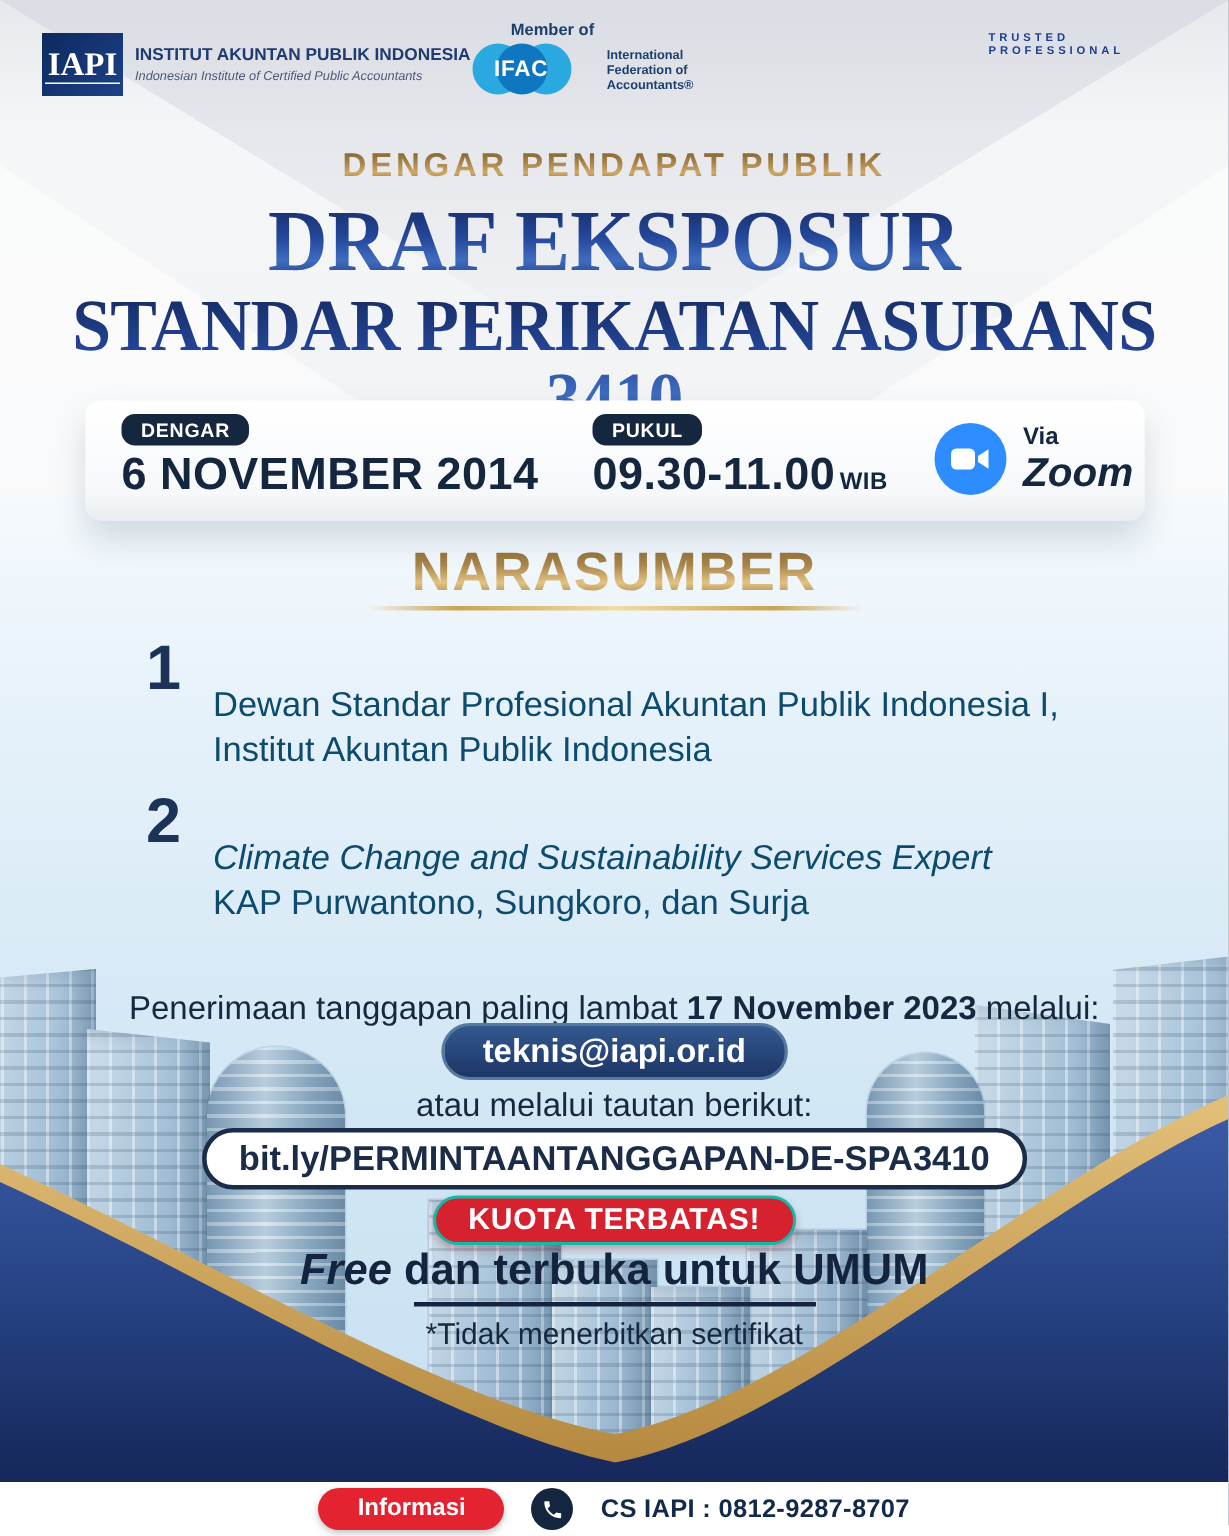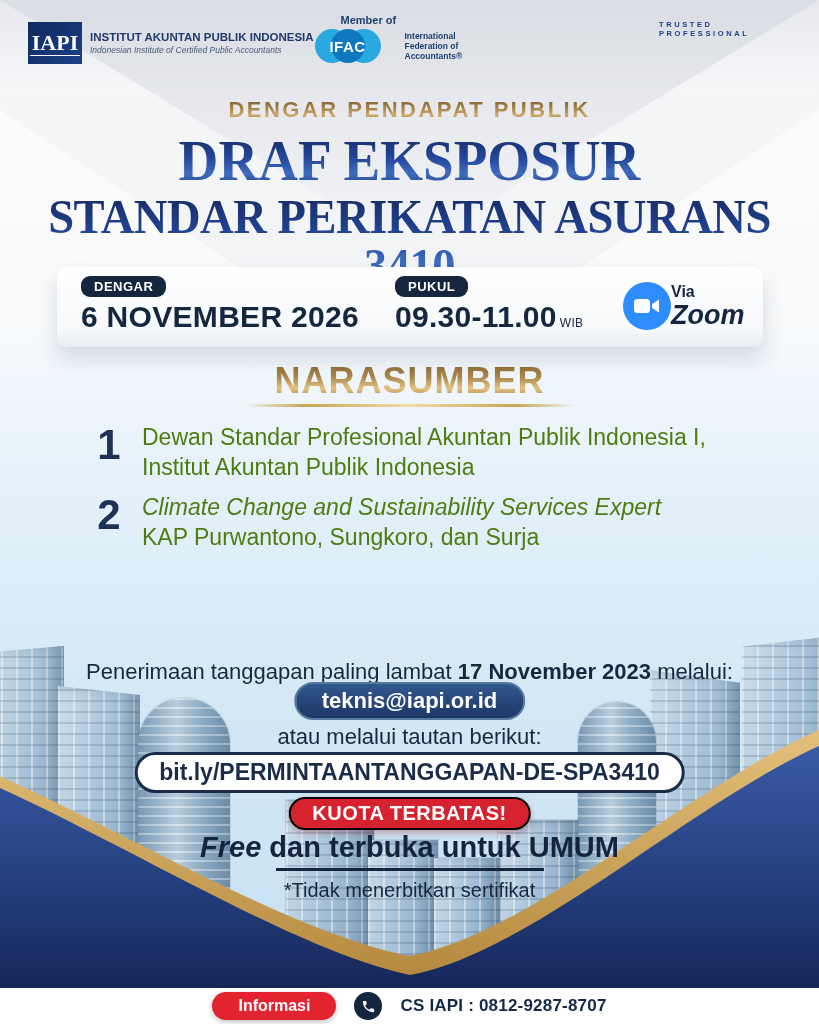--- a/index.html
+++ b/index.html
@@ -90,37 +90,37 @@
   .title2{top:192px;font-size:49px;letter-spacing:-.5px;}
   
   .event-bar{position:absolute;top:267px;left:57px;width:706px;height:80px;border-radius:10px;
     background:linear-gradient(180deg,#ffffff 0%,#f6f8fa 78%,#e8ecf0 100%);
     box-shadow:0 12px 22px rgba(50,70,100,.18);}
   .pill-badge{display:inline-block;background:#15263f;color:#fff;font-size:13px;font-weight:700;
     padding:3px 13px;border-radius:9px;letter-spacing:.5px;}
   .g-date{position:absolute;left:24px;top:9px;}
   .g-time{position:absolute;left:338px;top:9px;}
   .big-line{margin-top:3px;font-size:30px;font-weight:700;color:#15263f;letter-spacing:.3px;}
-  .wib{font-size:12px;font-weight:400;vertical-align:baseline;margin-left:3px;}
-  .g-zoom{position:absolute;left:566px;top:15px;display:flex;align-items:center;}
+  .wib{font-size:16px;font-weight:700;vertical-align:baseline;margin-left:3px;}
+  .g-zoom{position:absolute;left:566px;top:15px;display:flex;align-items:center;gap:11px;}
   .zoom-circle{width:48px;height:48px;border-radius:50%;background:#2d8cff;
     display:flex;align-items:center;justify-content:center;}
   .via{font-size:16px;font-weight:700;color:#15263f;line-height:1.15;}
   .zoom-name{font-size:27px;font-weight:700;font-style:italic;color:#15263f;line-height:1.05;}
   
   .nara{position:absolute;top:360px;left:0;width:100%;text-align:center;
     font-size:36px;font-weight:800;letter-spacing:1px;
     background:linear-gradient(180deg,#7c5f2e,#a9854a 40%,#e3c381 68%,#8a6a38);
     -webkit-background-clip:text;background-clip:text;color:transparent;}
   .nara-line{position:absolute;top:404px;left:50%;transform:translateX(-50%);width:330px;height:3px;
     background:linear-gradient(90deg,rgba(190,150,70,0),#c9a452 18%,#f0dca6 50%,#c9a452 82%,rgba(190,150,70,0));}
   .speakers{position:absolute;top:423px;left:92px;width:650px;display:flex;flex-direction:column;gap:10px;}
   .speaker{display:flex;gap:16px;align-items:flex-start;}
   .num{font-size:42px;font-weight:800;color:#1c3256;line-height:1.05;width:34px;text-align:center;}
-  .lines{font-size:23px;color:#4d7c0f;line-height:1.3;}
+  .lines{font-size:23px;color:#0c4a6e;line-height:1.3;margin-top:32px;}
   .sp2-l1{font-style:italic;}
   
   .links-row{position:absolute;top:562px;left:0;width:100%;display:flex;justify-content:center;gap:92px;}
   .link-col{display:flex;flex-direction:column;align-items:center;}
   .gold-label{z-index:2;background:linear-gradient(180deg,#b08a45,#8a6a33);
     border:2px solid #caa768;color:#fff;font-weight:700;font-size:18px;
     padding:3px 20px;border-radius:12px;box-shadow:0 2px 4px rgba(0,0,0,.22);}
   .url-pill{margin-top:-7px;background:#fff;border:3px solid #8a6f3f;border-radius:999px;
     padding:6px 24px;font-size:22px;font-weight:800;color:#1b2c49;
     box-shadow:0 3px 8px rgba(60,80,110,.18);}
@@ -130,21 +130,21 @@
   .deadline b{font-weight:800;}
   .email-pill{position:absolute;top:682px;left:50%;transform:translateX(-50%);
     background:linear-gradient(180deg,#33588f,#1d3666);border:2px solid #567a9f;
     color:#fff;font-weight:700;font-size:22px;padding:4px 26px;border-radius:999px;}
   .alt-text{top:724px;font-size:22px;}
   .alt-pill{position:absolute;top:752px;left:50%;transform:translateX(-50%);
     background:#fff;border:3px solid #1b2c49;border-radius:999px;
     padding:4px 22px;font-size:23px;font-weight:800;color:#1b2c49;white-space:nowrap;}
   
   .quota-badge{position:absolute;top:797px;left:50%;transform:translateX(-50%);
-    background:#d6222f;border:2px solid #000000;color:#fff;font-weight:800;font-size:20px;
+    background:#d6222f;border:2px solid #14b8a6;color:#fff;font-weight:800;font-size:20px;
     padding:3px 22px;border-radius:999px;letter-spacing:.5px;
     box-shadow:0 3px 6px rgba(150,30,40,.35);}
   .free-line{top:831px;font-size:29px;font-weight:800;color:#14243e;}
   .free-line .it{font-style:italic;}
   .free-underline{position:absolute;top:868px;left:50%;transform:translateX(-50%);
     width:268px;height:3px;background:#14243e;}
   .note{top:879px;font-size:20px;}
   
   .info-btn{background:#e3232f;color:#fff;font-weight:700;font-size:16px;
     padding:5px 26px;border-radius:999px;box-shadow:0 2px 5px rgba(0,0,0,.25);}
@@ -222,21 +222,21 @@
     <div class="cpa-tag">TRUSTED PROFESSIONAL</div>
   </div>
 
   <div class="kicker">DENGAR PENDAPAT PUBLIK</div>
   <div class="title-serif title1">DRAF EKSPOSUR</div>
   <div class="title-serif title2">STANDAR PERIKATAN ASURANS 3410</div>
 
   <div class="event-bar">
     <div class="g-date">
       <span class="pill-badge">DENGAR</span>
-      <div class="big-line">6 NOVEMBER 2026</div>
+      <div class="big-line">6 NOVEMBER 2014</div>
     </div>
     <div class="g-time">
       <span class="pill-badge">PUKUL</span>
       <div class="big-line">
         <span>09.30-11.00</span><span class="wib">WIB</span>
       </div>
     </div>
     <div class="g-zoom">
       <div class="zoom-circle">
         <svg width="26" height="20" viewBox="0 0 26 20">

